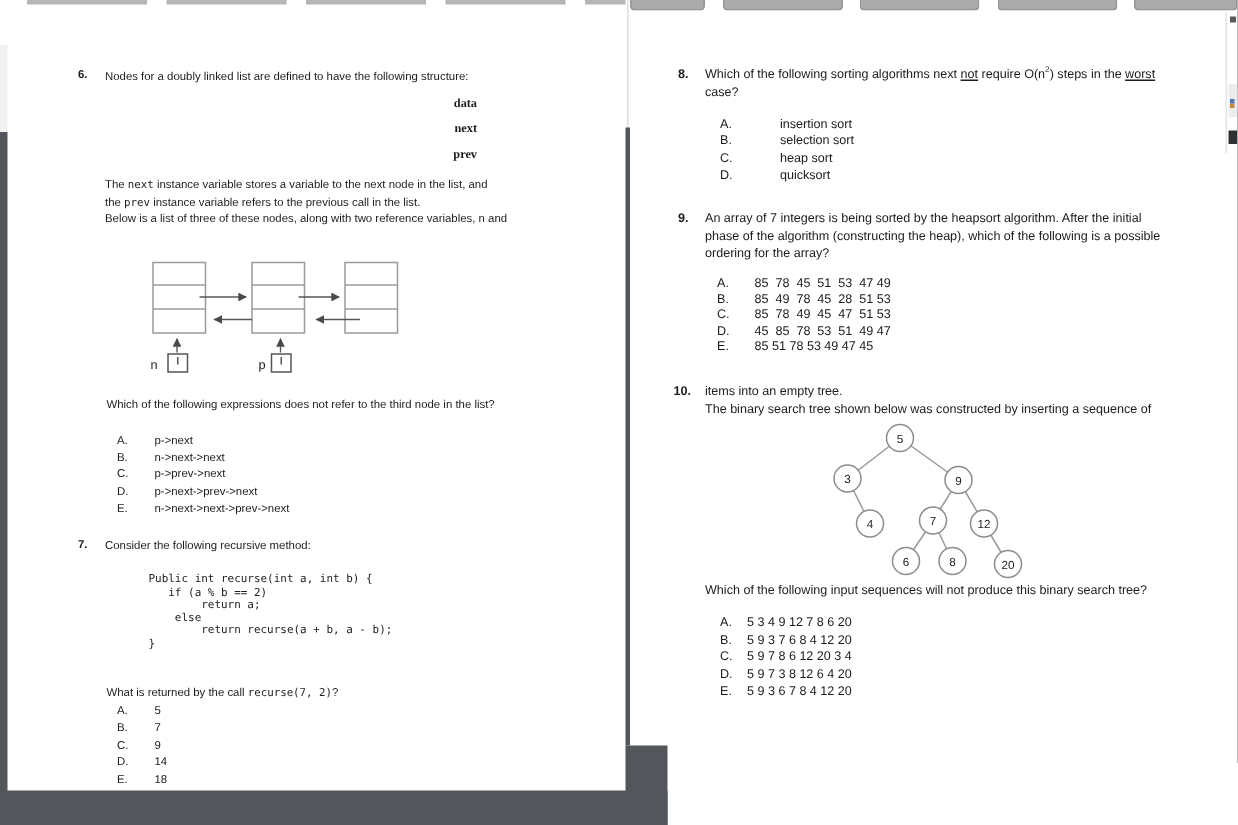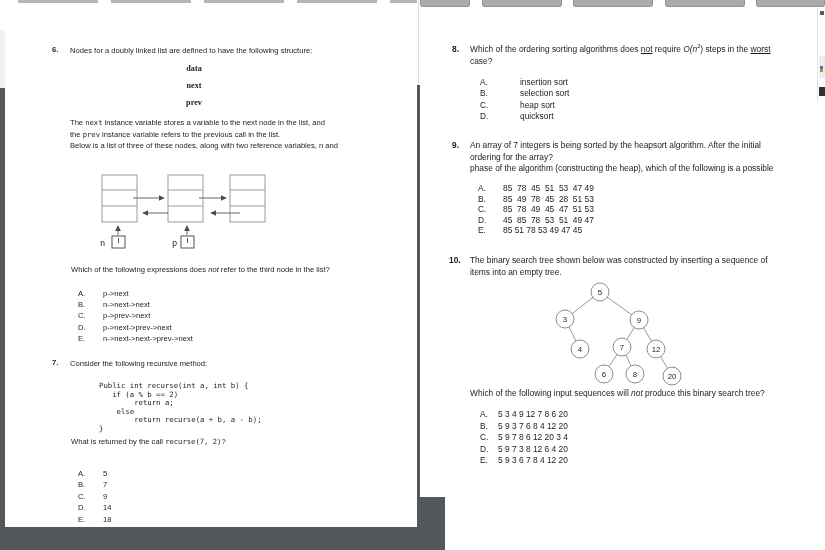--- a/index.html
+++ b/index.html
@@ -20,31 +20,31 @@
   .rfrag-line{position:absolute;left:817px;top:8px;width:1px;height:94px;background:#e3e3e3;}
   .rfrag-text{position:absolute;left:820px;top:11px;width:4px;height:4px;background:#5a5a5a;}
   .rfrag-box{position:absolute;left:819px;top:56px;width:6px;height:22px;background:#ececec;}
   .rfrag-ico{position:absolute;left:820px;top:66px;width:3px;height:3px;background:#4d79b8;box-shadow:0 3px 0 #c88a3a;}
   .rfrag-dark{position:absolute;left:819px;top:87px;width:6px;height:9px;background:#2e3133;}
   
   .lp{font-size:7.6px;line-height:11.7px;}
   .nowrap{white-space:nowrap;}
   .qnum{font-size:7.6px;font-weight:bold;}
   .qnum-r{font-size:8.4px;font-weight:bold;}
-  .struct{font-family:"Liberation Serif",serif;font-weight:bold;font-size:8.2px;text-align:center;width:248px;left:70px;}
+  .struct{font-family:"Liberation Serif",serif;font-weight:bold;font-size:8.2px;text-align:right;width:248px;left:70px;}
   .mono{font-family:"DejaVu Sans Mono",monospace;font-size:7.2px;}
   .code{font-family:"DejaVu Sans Mono",monospace;font-size:7.3px;line-height:8.6px;white-space:pre;}
   .opt-row{display:flex;align-items:baseline;}
   .opt-label{flex:0 0 auto;}
   .q6opts .opt-row{height:11.2px;} .q6opts .opt-label{width:25px;}
   .q7opts .opt-row{height:11.4px;} .q7opts .opt-label{width:25px;}
   
   .rp{font-size:8.4px;line-height:11.5px;}
   .ul{text-decoration:underline;}
-  .it{font-style:italic;}
+  .it{}
   sup{font-size:5.5px;line-height:0;vertical-align:super;}
   .q8opts .opt-row{height:11.4px;font-size:8.4px;} .q8opts .opt-label{width:40px;}
   .q9opts .opt-row{height:10.6px;font-size:8.4px;} .q9opts .opt-label{width:25px;}
   .q9opts .opt-text{white-space:pre;}
   .q10opts .opt-row{height:11.6px;font-size:8.4px;} .q10opts .opt-label{width:18px;}
   .q10opts .opt-text{white-space:pre;}
   svg text{font-family:"Liberation Sans",sans-serif;}
 </style>
 </head>
 <body>
@@ -156,21 +156,21 @@
     <div class="abs qnum" style="left:52px;top:358px;">7.</div>
     <div class="abs lp nowrap" style="left:70px;top:358px;">Consider the following recursive method:</div>
 
     <div class="abs code" style="left:99px;top:382px;">Public int recurse(int a, int b) {
    if (a % b == 2)
         return a;
     else
         return recurse(a + b, a - b);
 }</div>
 
-    <div class="abs lp nowrap" style="left:71px;top:436px;text-align:center;">
+    <div class="abs lp nowrap" style="left:71px;top:456px;text-align:center;">
       <span>What is returned by the call </span><span class="mono">recurse(7, 2)</span><span>?</span>
     </div>
 
     <div class="abs lp q7opts" style="left:78px;top:468px;">
       <div class="opt-row">
           <span class="opt-label">A.</span>
           <span class="opt-text">5</span>
         </div>
       <div class="opt-row">
           <span class="opt-label">B.</span>
@@ -189,21 +189,21 @@
           <span class="opt-text">18</span>
         </div>
     </div>
   </div>
 
   <div>
 
     <div class="abs qnum-r" style="left:452px;top:44px;">8.</div>
     <div class="abs rp" style="left:470px;top:44px;">
       <div class="nowrap">
-        <span>Which of the ordering sorting algorithms does </span><span class="ul">not</span><span> require </span><span class="it">O(n</span><sup>2</sup><span>) steps in the </span><span class="ul">worst</span>
+        <span>Which of the following sorting algorithms next </span><span class="ul">not</span><span> require </span><span class="it">O(n</span><sup>2</sup><span>) steps in the </span><span class="ul">worst</span>
       </div>
       <div class="nowrap">case?</div>
     </div>
 
     <div class="abs q8opts" style="left:480px;top:77px;">
       <div class="opt-row">
           <span class="opt-label">A.</span>
           <span class="opt-text">insertion sort</span>
         </div>
       <div class="opt-row">
@@ -216,22 +216,22 @@
         </div>
       <div class="opt-row">
           <span class="opt-label">D.</span>
           <span class="opt-text">quicksort</span>
         </div>
     </div>
 
     <div class="abs qnum-r" style="left:452px;top:140px;">9.</div>
     <div class="abs rp" style="left:470px;top:140px;">
       <div class="nowrap">An array of 7 integers is being sorted by the heapsort algorithm. After the initial</div>
+      <div class="nowrap">phase of the algorithm (constructing the heap), which of the following is a possible</div>
       <div class="nowrap">ordering for the array?</div>
-      <div class="nowrap">phase of the algorithm (constructing the heap), which of the following is a possible</div>
     </div>
 
     <div class="abs q9opts" style="left:478px;top:183px;">
       <div class="opt-row">
           <span class="opt-label">A.</span>
           <span class="opt-text">85  78  45  51  53  47 49</span>
         </div>
       <div class="opt-row">
           <span class="opt-label">B.</span>
           <span class="opt-text">85  49  78  45  28  51 53</span>
@@ -245,22 +245,22 @@
           <span class="opt-text">45  85  78  53  51  49 47</span>
         </div>
       <div class="opt-row">
           <span class="opt-label">E.</span>
           <span class="opt-text">85 51 78 53 49 47 45</span>
         </div>
     </div>
 
     <div class="abs qnum-r" style="left:449px;top:255px;">10.</div>
     <div class="abs rp" style="left:470px;top:255px;">
+      <div class="nowrap">items into an empty tree.</div>
       <div class="nowrap">The binary search tree shown below was constructed by inserting a sequence of</div>
-      <div class="nowrap">items into an empty tree.</div>
     </div>
 
     <svg class="abs" style="left:530px;top:272px;" width="190" height="118" viewBox="530 272 190 118">
       <g stroke="#999999" stroke-width="1">
         <line x1="600" y1="292" x2="565" y2="319"></line>
         <line x1="600" y1="292" x2="639" y2="320"></line>
         <line x1="565" y1="319" x2="580" y2="349"></line>
         <line x1="639" y1="320" x2="622" y2="347"></line>
         <line x1="639" y1="320" x2="656" y2="349"></line>
         <line x1="622" y1="347" x2="604" y2="374"></line>

